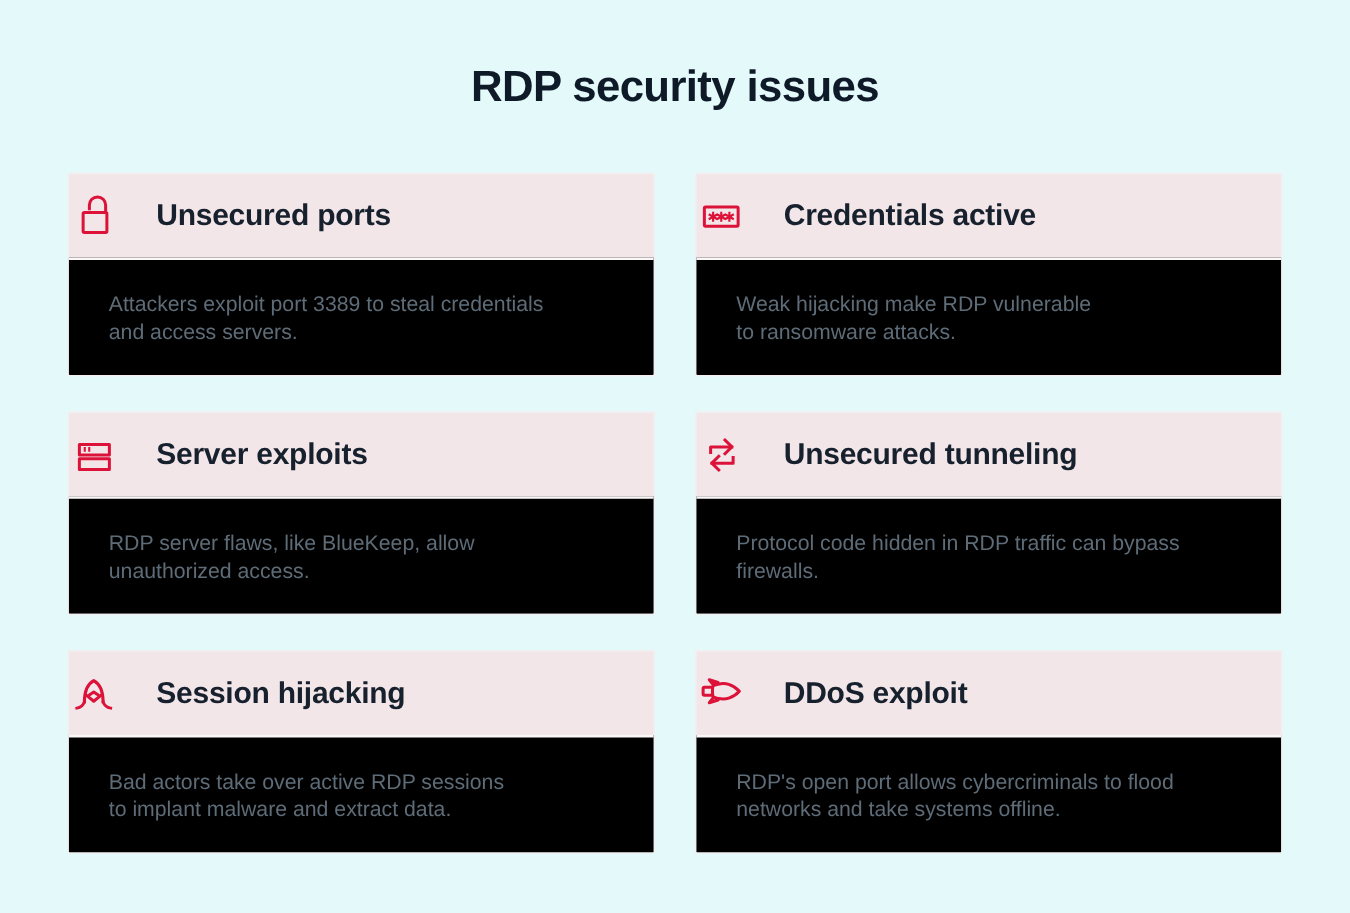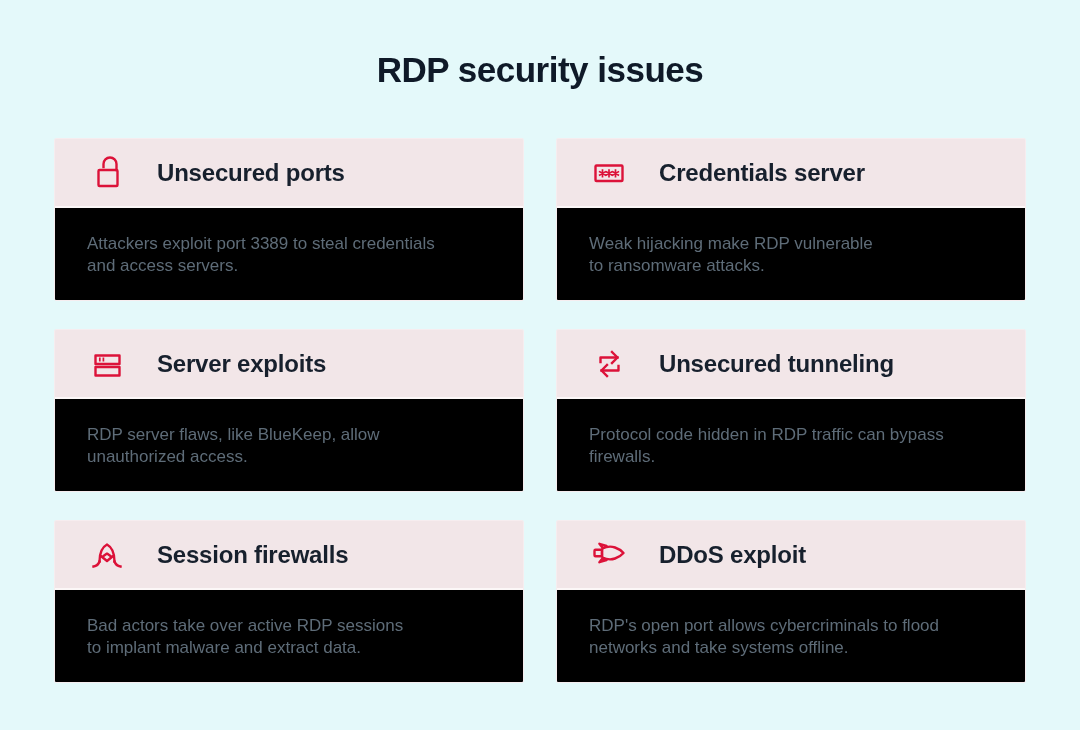--- a/index.html
+++ b/index.html
@@ -33,21 +33,20 @@
     width: 470px;
     border: 1px solid #f6edef;
     border-radius: 2px;
     overflow: hidden;
   }
   .card-header {
     height: 67px;
     background: #f2e6e8;
     display: flex;
     align-items: center;
-    padding-left: 32px;
   }
   .icon {
     width: 40px;
     height: 40px;
     flex: 0 0 40px;
     display: flex;
     align-items: center;
     justify-content: center;
     margin-right: 30px;
   }
@@ -107,21 +106,21 @@
     <section class="card">
       <header class="card-header">
         <span class="icon">
           <svg viewBox="0 0 40 40">
             <rect x="6.5" y="12.5" width="27" height="15.5" rx="1"></rect>
             <path class="thin" d="M13.5 17.2 v6.4 M10.7 18.8 l5.6 3.2 M16.3 18.8 l-5.6 3.2"></path>
             <path class="thin" d="M20 17.2 v6.4 M17.2 18.8 l5.6 3.2 M22.8 18.8 l-5.6 3.2"></path>
             <path class="thin" d="M26.5 17.2 v6.4 M23.7 18.8 l5.6 3.2 M29.3 18.8 l-5.6 3.2"></path>
           </svg>
         </span>
-        <h2 class="card-title">Credentials server</h2>
+        <h2 class="card-title">Credentials active</h2>
       </header>
       <div class="card-body">
         <p class="card-desc">Weak hijacking make RDP vulnerable
 to ransomware attacks.</p>
       </div>
     </section>
 
     <section class="card">
       <header class="card-header">
         <span class="icon">
@@ -161,21 +160,21 @@
       <header class="card-header">
         <span class="icon">
           <svg viewBox="0 0 40 40">
             <path d="M12.5 26.5 C12.5 18.5 14.5 12.5 20 9.5 C25.5 12.5 27.5 18.5 27.5 26.5"></path>
             <path d="M12.5 26.5 C11.5 29.5 9.5 31 6.5 31.5"></path>
             <path d="M27.5 26.5 C28.5 29.5 30.5 31 33.5 31.5"></path>
             <path d="M14.5 21.5 L20 26 L25.5 21.5"></path>
             <path d="M16.8 20.8 L20 18.6 L23.2 20.8"></path>
           </svg>
         </span>
-        <h2 class="card-title">Session firewalls</h2>
+        <h2 class="card-title">Session hijacking</h2>
       </header>
       <div class="card-body">
         <p class="card-desc">Bad actors take over active RDP sessions
 to implant malware and extract data.</p>
       </div>
     </section>
 
     <section class="card">
       <header class="card-header">
         <span class="icon">

